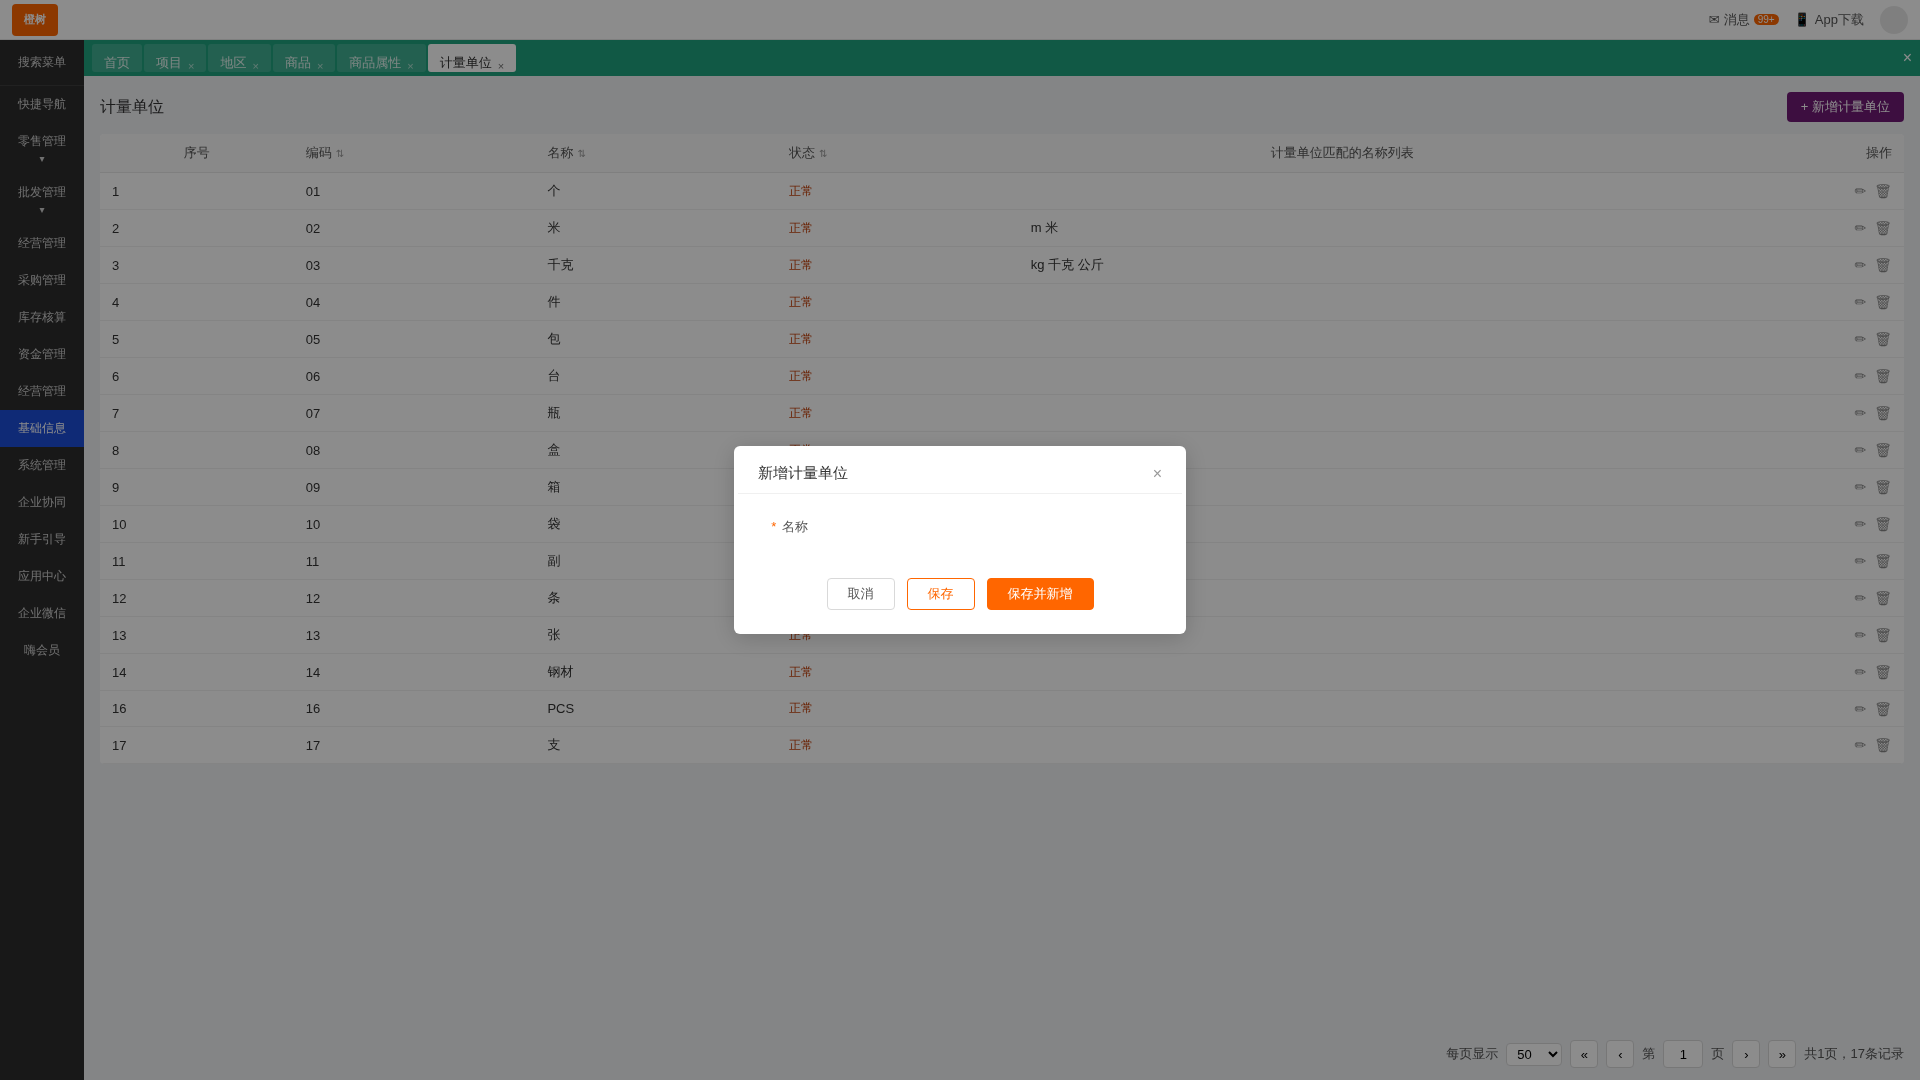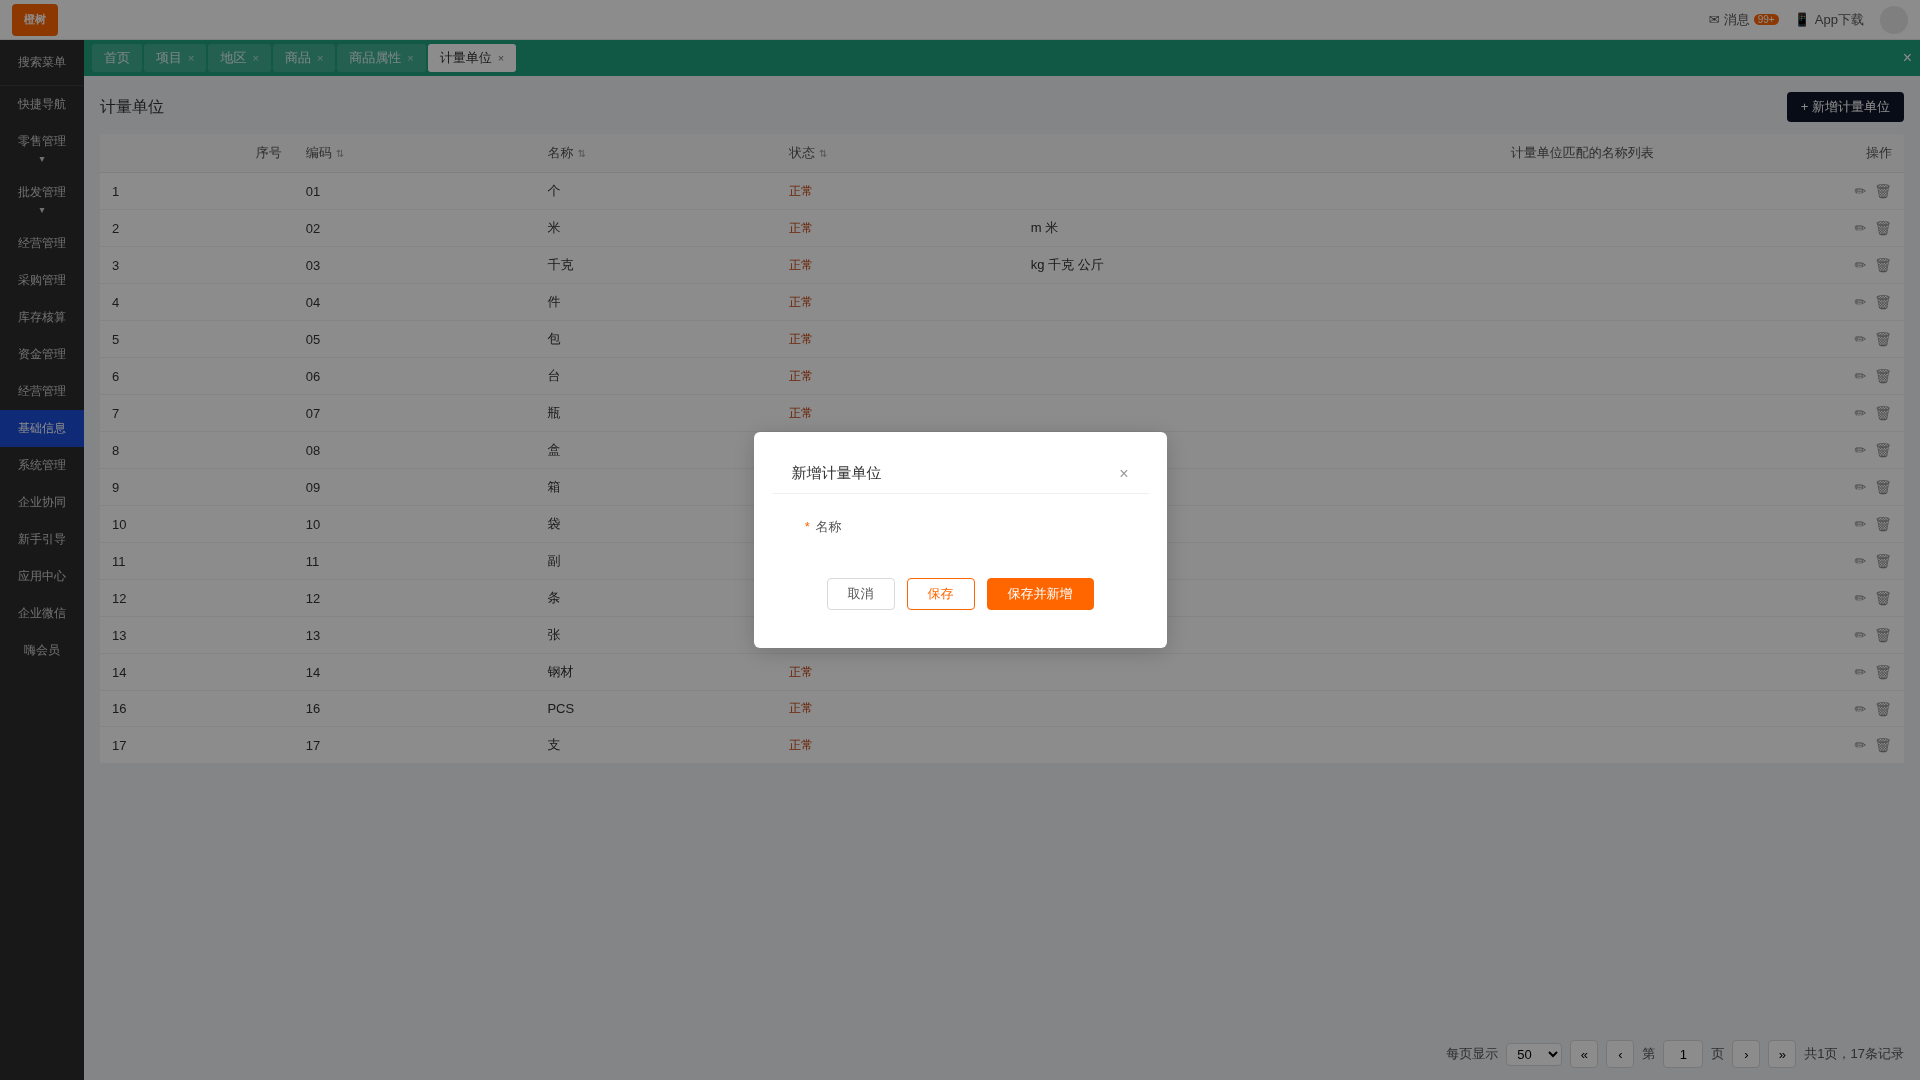--- a/index.html
+++ b/index.html
@@ -25,54 +25,54 @@
     .sidebar-search-btn { width: 100%; background: none; border: none; color: #ccc; font-size: 12px; cursor: pointer; text-align: center; padding: 4px; }
     .sidebar-item { padding: 10px 6px; text-align: center; color: #ccc; cursor: pointer; font-size: 12px; display: flex; flex-direction: column; align-items: center; gap: 3px; }
     .sidebar-item.active { background: #1d4ed8; color: #fff; text-align: right; }
     .sidebar-nav-item { padding: 10px 6px; text-align: center; color: #ccc; cursor: pointer; font-size: 12px; }
 
     
     .content-area { flex: 1; display: flex; flex-direction: column; overflow: hidden; }
 
     
     .tabs-bar { height: 36px; background: #1fa37f; display: flex; align-items: center; padding: 0 8px; gap: 2px; flex-shrink: 0; position: relative; }
-    .tab { height: 28px; padding: 0 12px; border-radius: 3px; display: flex; align-items: center; gap: 6px; cursor: pointer; font-size: 13px; color: rgba(255,255,255,0.85); background: rgba(255,255,255,0.15); }
+    .tab { height: 28px; padding: 0 12px; border-radius: 3px; display: flex; align-items: flex-end; gap: 6px; cursor: pointer; font-size: 13px; color: rgba(255,255,255,0.85); background: rgba(255,255,255,0.15); }
     .tab.active { background: #fff; color: #333; }
     .tab-close { font-size: 11px; color: inherit; cursor: pointer; opacity: 0.7; }
     .tabs-bar-close { position: absolute; right: 8px; top: 50%; transform: translateY(-50%); color: #fff; cursor: pointer; font-size: 16px; }
 
     
     .page-content { flex: 1; padding: 16px; overflow-y: auto; background: #f0f2f5; position: relative; }
 
     
     .page-header { display: flex; justify-content: space-between; align-items: center; margin-bottom: 12px; }
     .page-title { font-size: 16px; font-weight: 500; color: #333; }
-    .btn-add { background: #0f172a; color: #fff; border: none; border-radius: 4px; padding: 6px 14px; cursor: pointer; font-size: 13px; }
+    .btn-add { background: #701a75; color: #fff; border: none; border-radius: 4px; padding: 6px 14px; cursor: pointer; font-size: 13px; }
 
     
     .data-table { width: 100%; background: #fff; border-collapse: collapse; border-radius: 4px; overflow: hidden; }
-    .data-table th { background: #fafafa; padding: 10px 12px; text-align: right; font-weight: 500; border-bottom: 1px solid #e8e8e8; color: #555; font-size: 13px; white-space: nowrap; }
+    .data-table th { background: #fafafa; padding: 10px 12px; text-align: center; font-weight: 500; border-bottom: 1px solid #e8e8e8; color: #555; font-size: 13px; white-space: nowrap; }
     .data-table td { padding: 9px 12px; border-bottom: 1px solid #f0f0f0; font-size: 13px; color: #333; }
     .status-normal { color: #c2410c; font-size: 12px; }
     .action-btns { display: flex; gap: 8px; }
     .icon-edit { color: #888; cursor: pointer; font-size: 14px; }
     .icon-delete { color: #888; cursor: pointer; font-size: 14px; }
     .sort-icon { font-size: 10px; color: #999; margin-left: 2px; }
     .th-content { display: flex; align-items: center; gap: 2px; cursor: pointer; }
 
     
     .pagination-bar { display: flex; align-items: center; justify-content: flex-end; padding: 12px 16px; gap: 8px; font-size: 13px; color: #555; background: #f0f2f5; }
     .page-size-select { border: 1px solid #d9d9d9; border-radius: 4px; padding: 2px 6px; font-size: 13px; cursor: pointer; background: #fff; }
     .page-nav-btn { width: 28px; height: 28px; border: 1px solid #d9d9d9; border-radius: 4px; background: #fff; cursor: pointer; display: flex; align-items: center; justify-content: center; font-size: 13px; }
     .page-nav-btn:disabled { opacity: 0.4; cursor: not-allowed; }
     .page-num-input { width: 40px; height: 28px; border: 1px solid #d9d9d9; border-radius: 4px; text-align: center; font-size: 13px; }
 
     
     .modal-overlay { position: fixed; top: 0; left: 0; width: 100%; height: 100%; background: rgba(0,0,0,0.45); display: flex; align-items: center; justify-content: center; z-index: 1000; }
-    .modal { background: #fff; border-radius: 6px; padding: 18px; width: 413px; box-shadow: 0 4px 24px rgba(0,0,0,0.18); }
+    .modal { background: #fff; border-radius: 6px; padding: 4px; width: 452px; box-shadow: 0 4px 24px rgba(0,0,0,0.18); }
     .modal-header { display: flex; align-items: center; justify-content: space-between; padding: 14px 20px 10px; border-bottom: 1px solid #f0f0f0; }
     .modal-title { font-size: 15px; font-weight: 500; color: #333; }
     .modal-close { cursor: pointer; font-size: 16px; color: #999; background: none; border: none; }
     .modal-body { padding: 24px 20px 12px; }
     .form-row { display: flex; align-items: center; margin-bottom: 18px; }
     .form-label { width: 50px; text-align: right; font-size: 13px; color: #555; margin-right: 8px; flex-shrink: 0; }
     .form-label .required { color: #f60; margin-right: 2px; }
     .form-input { flex: 1; height: 32px; border: 1px solid #d9d9d9; border-radius: 4px; padding: 0 10px; font-size: 13px; outline: none; }
     .form-input.active-input { border-color: #f60; box-shadow: 0 0 0 2px rgba(255,102,0,0.1); }
     .modal-footer { display: flex; justify-content: center; gap: 12px; padding: 12px 20px 20px; align-items: center; }

